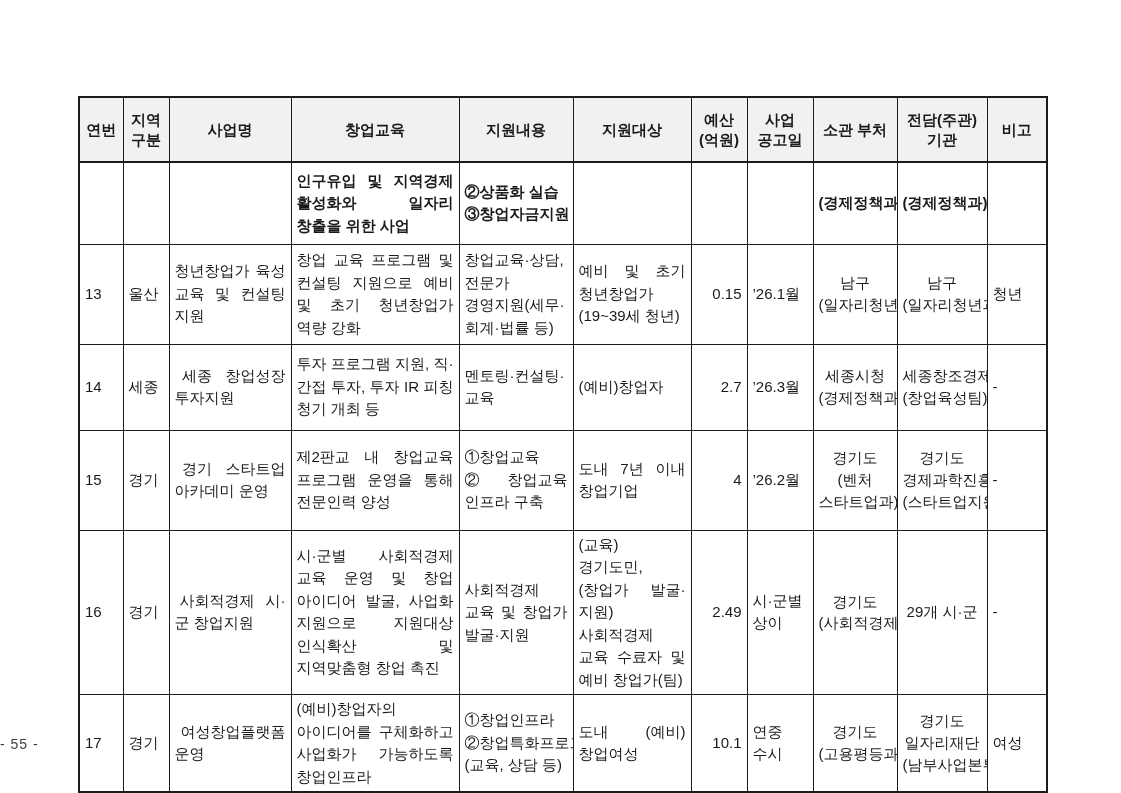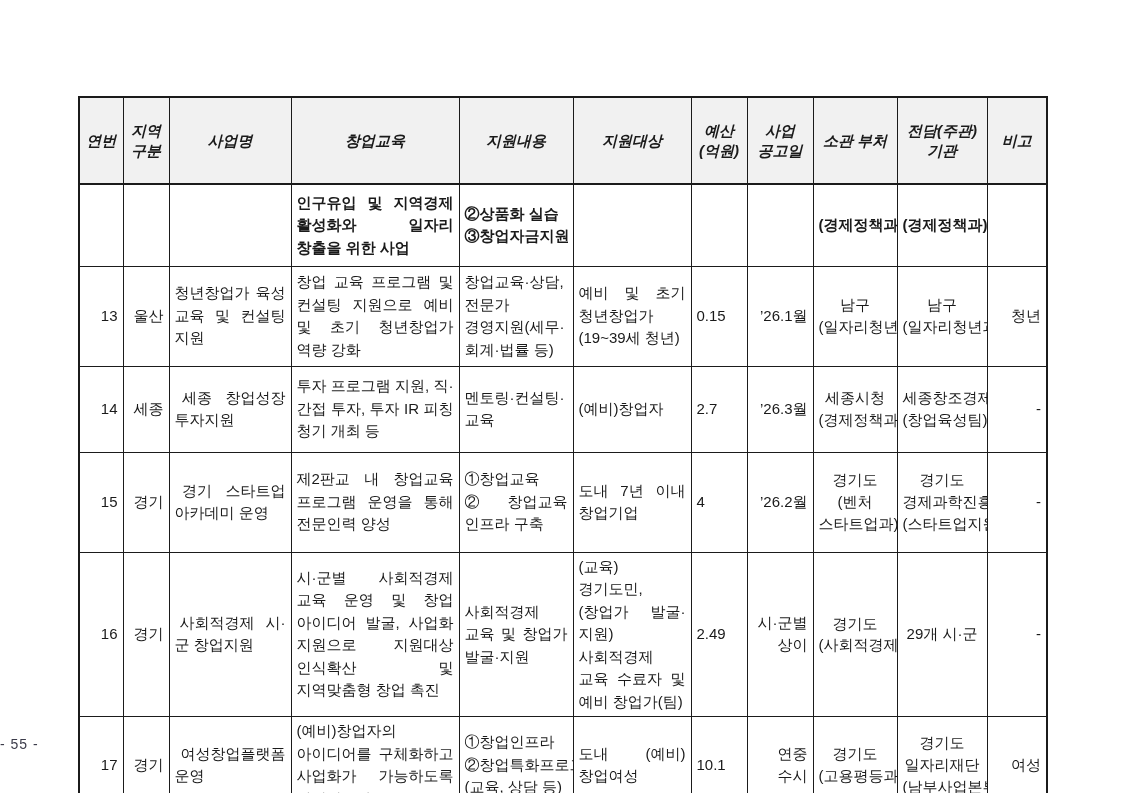--- a/index.html
+++ b/index.html
@@ -31,31 +31,31 @@
   table.program th {
     background:#f1f1f1;
     font-weight:bold;
     text-align:center;
     line-height:1.3;
     font-size:15px;
     border-bottom:2px solid #1b1b1b;
     padding:6px 2px;
   }
   
-  tr.rh-hdr  { height:87px;font-style:italic; }
+  tr.rh-hdr  { height:65px; }
   tr.rh-r0   { height:82px;font-weight:bold; }
   tr.rh-r1   { height:100px; }
   tr.rh-r2   { height:86px; }
   tr.rh-r3   { height:100px; }
   tr.rh-r4   { height:116px; }
   tr.rh-r5   { height:69px; }
   
-  td.c  { text-align:right; }
+  td.c  { text-align:left; }
   td.j  { text-align:justify; text-justify:inter-word; }
-  td.r  { padding-right:7px; }
+  td.r  { text-align:right; padding-right:7px; }
   td.name { text-align:justify; text-justify:inter-word; padding-left:18px; text-indent:-11px; }
   td.mid  { text-align:center; line-height:1.45; }
   .footer {
     position:absolute; left:0; top:736px; width:100%;
     text-align:left; font-size:14px; color:#3c3c4a;
     letter-spacing:1px;
   }
 </style>
 </head>
 <body>

